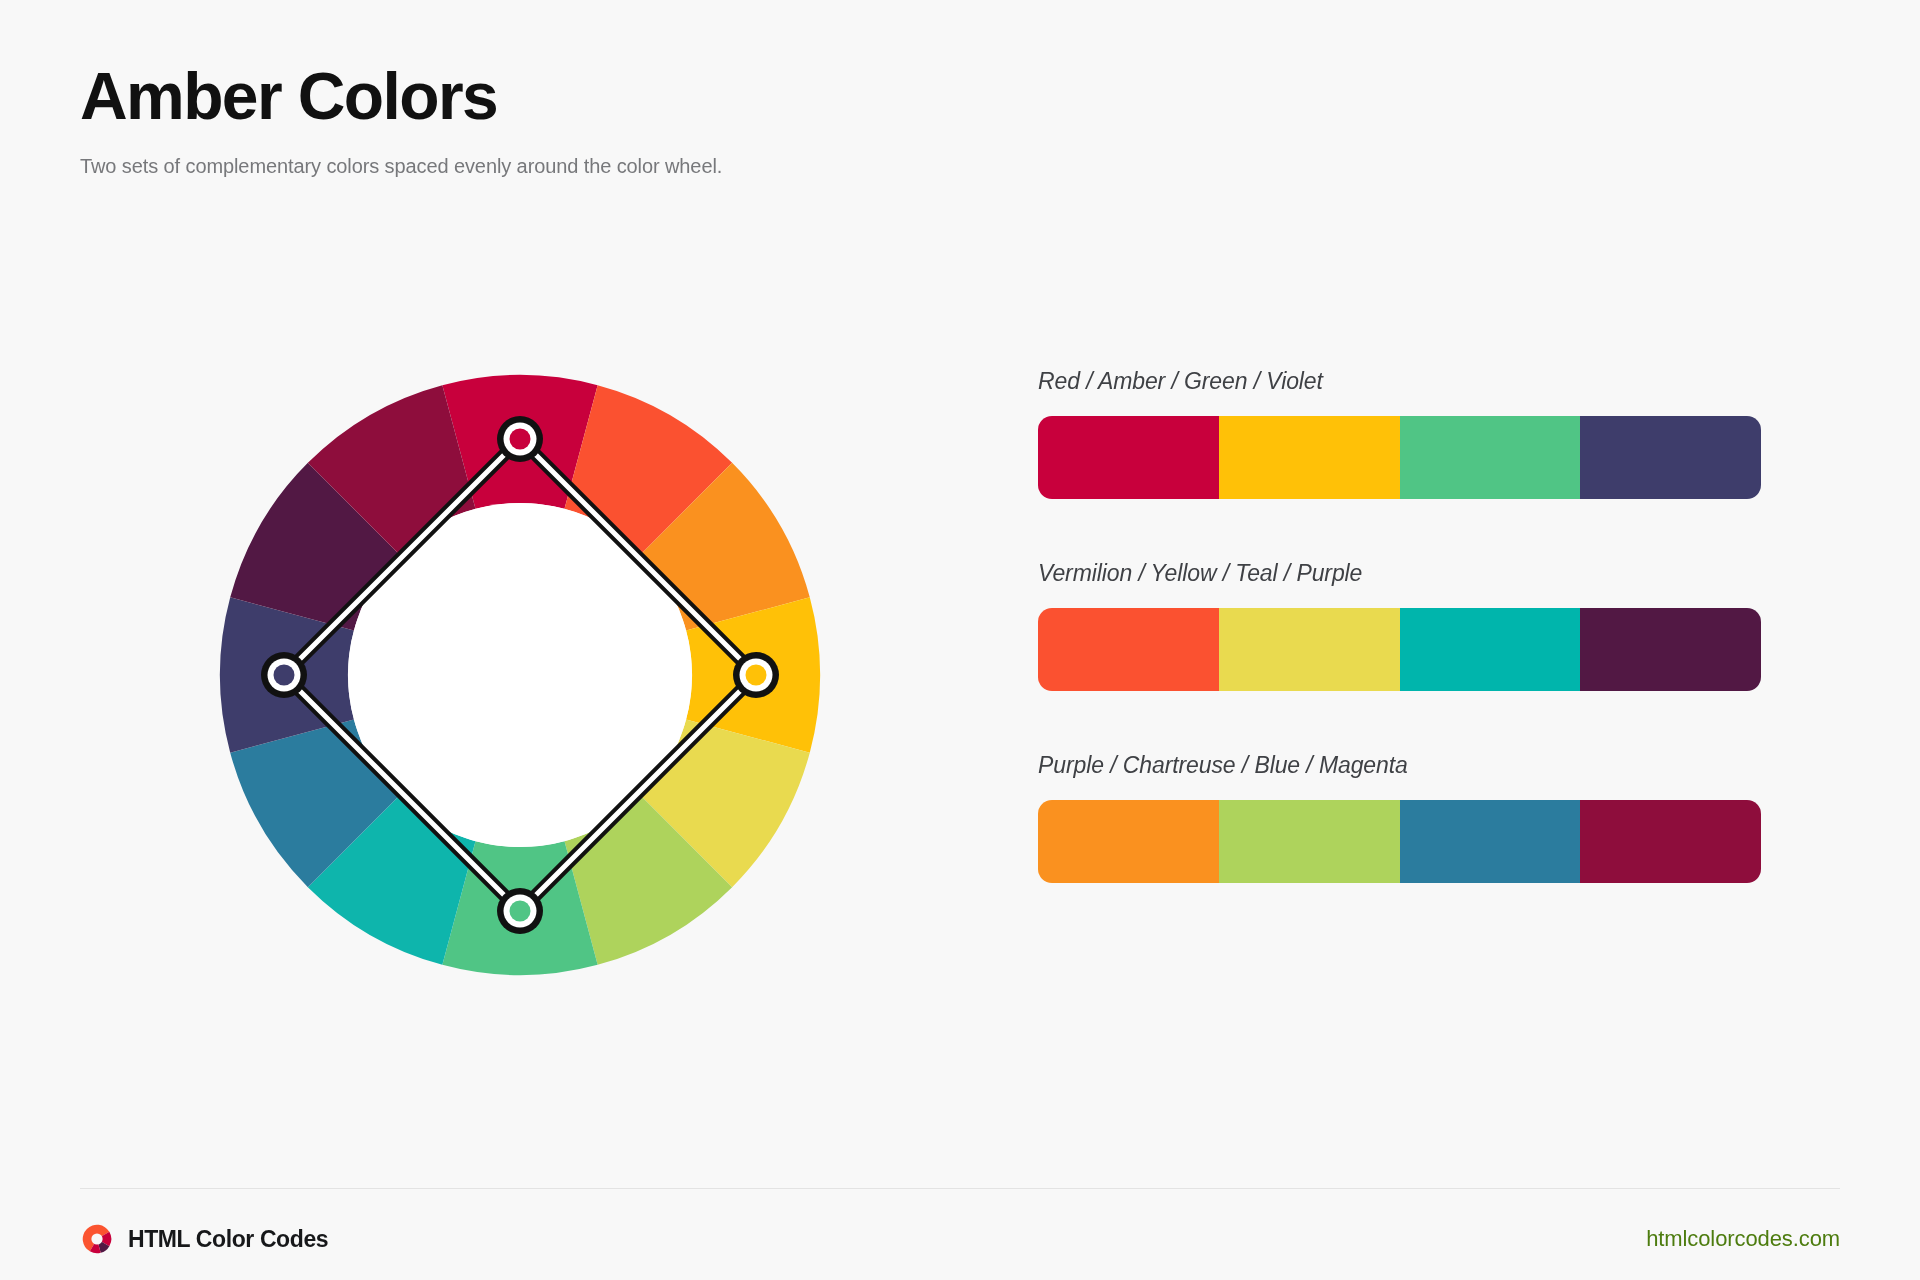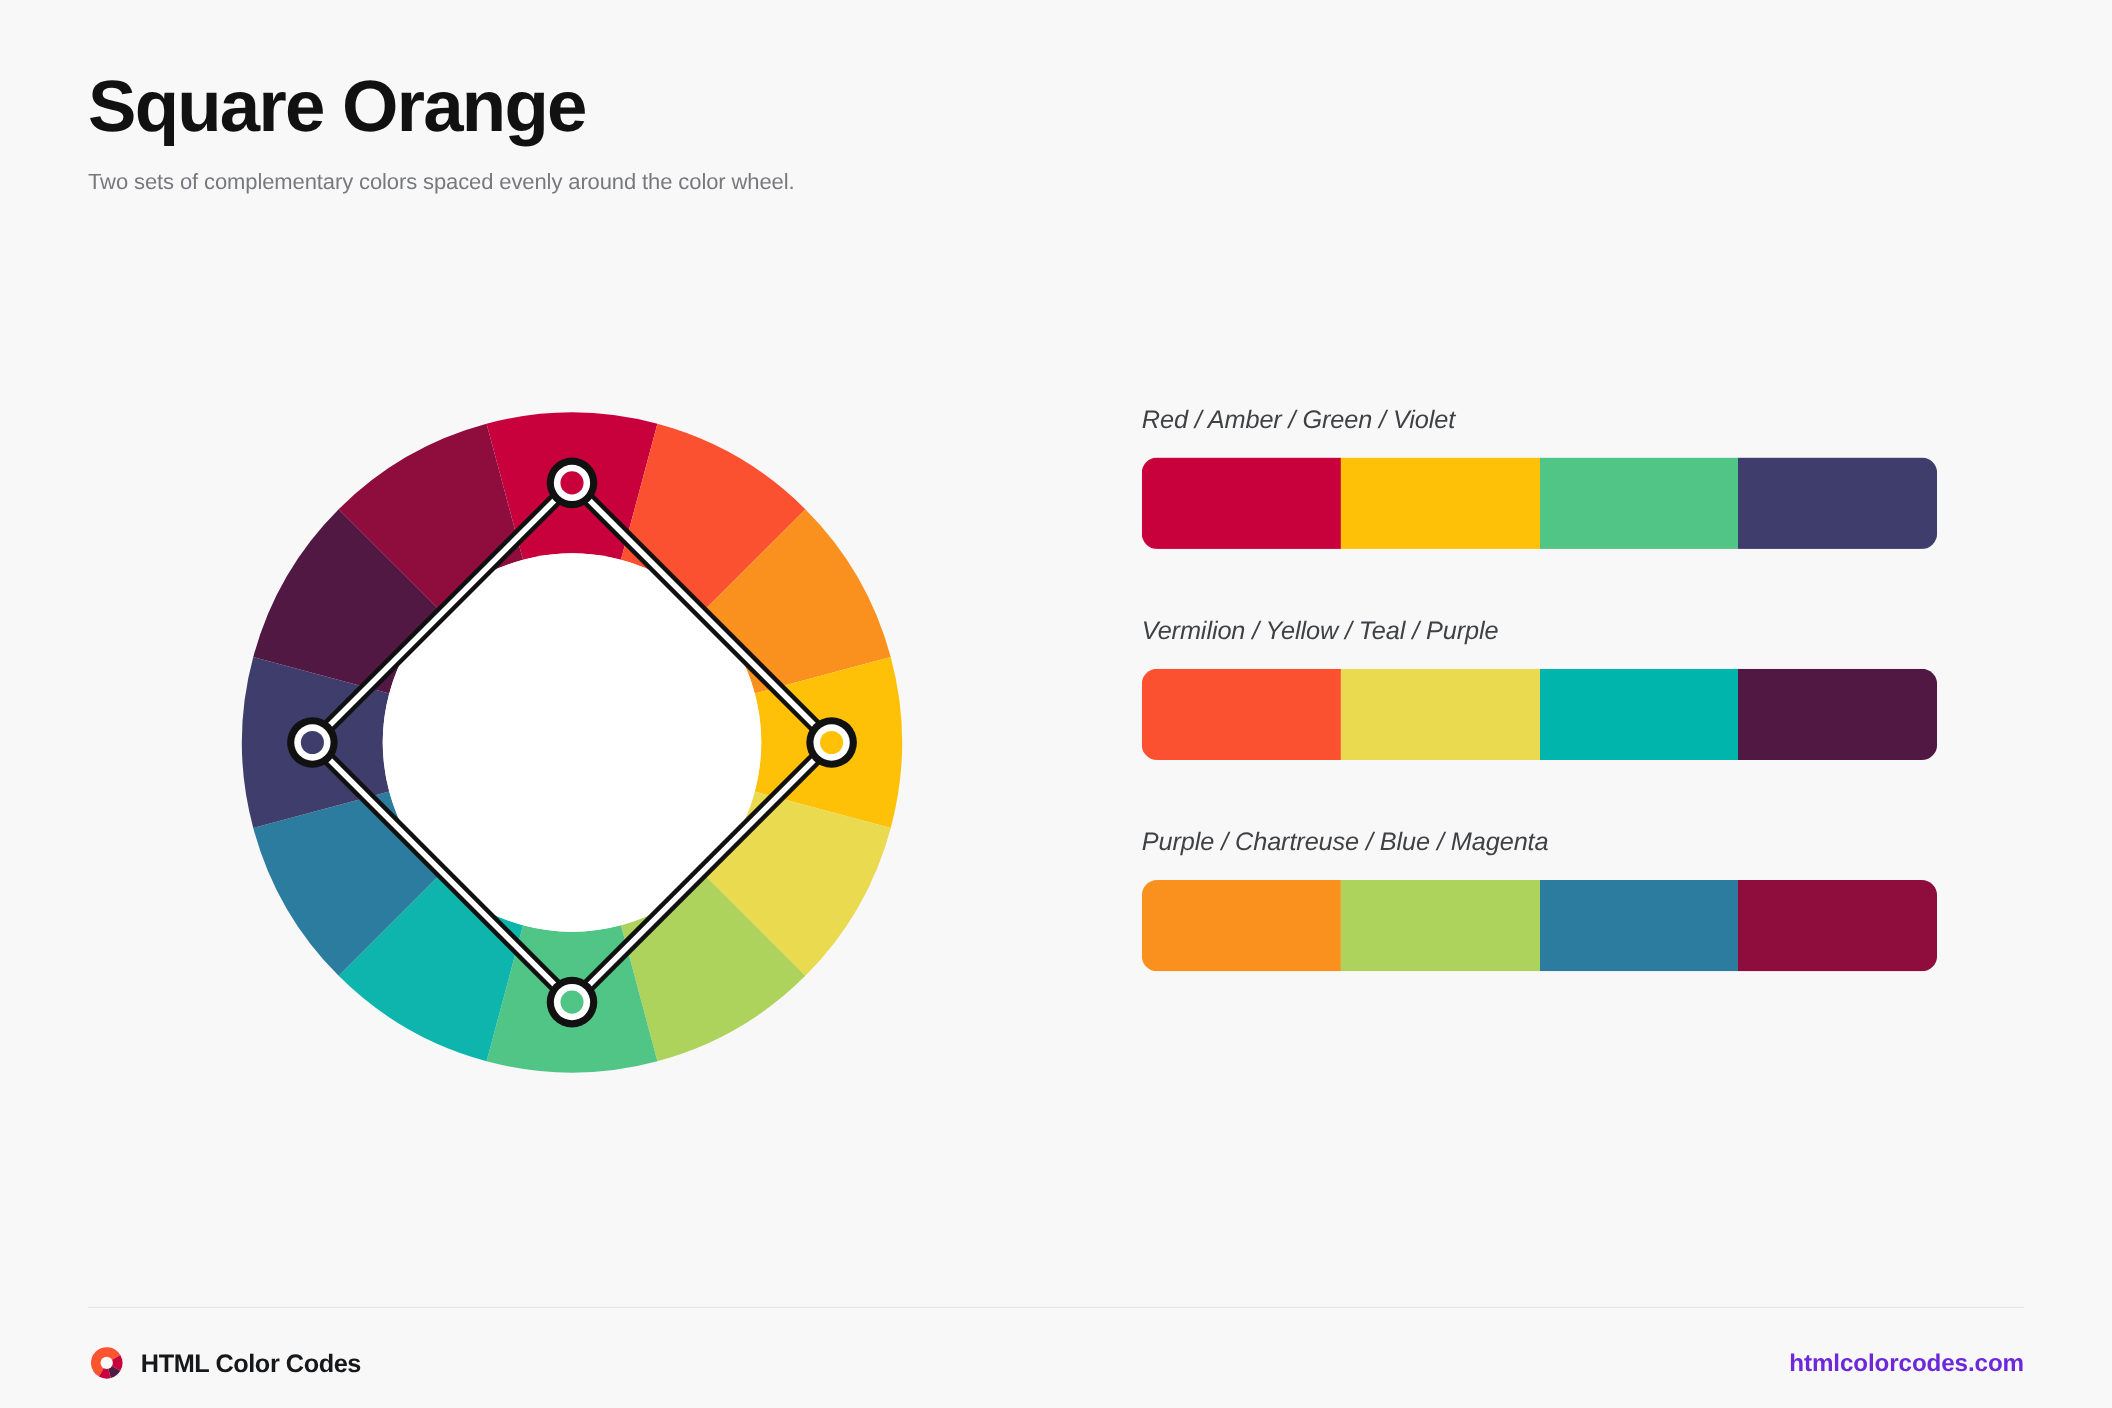--- a/index.html
+++ b/index.html
@@ -123,32 +123,32 @@
     display: block;
   }
   .brand-name {
     font-size: 23px;
     font-weight: 700;
     color: #17181A;
     letter-spacing: -0.4px;
   }
   .footer-site {
     font-size: 22px;
-    font-weight: 700;
-    color: #6d28d9;
+    font-weight: 400;
+    color: #4d7c0f;
     letter-spacing: -0.1px;
   }
 </style>
 </head>
 <body>
 
 <div class="page">
 
   <div class="header">
-    <h1 class="page-title">Square Orange</h1>
+    <h1 class="page-title">Amber Colors</h1>
     <p class="page-subtitle">Two sets of complementary colors spaced evenly around the color wheel.</p>
   </div>
 
   <div class="wheel-area">
     <svg class="wheel-svg" viewBox="0 0 760 760">
       <g id="wheel-segments">
           <path d="M 302.35428646924373 90.22225211327952 A 300 300 0 0 1 457.6457135307562 90.22225211327952 L 424.51687575763356 213.86075787828025 A 172 172 0 0 0 335.48312424236644 213.86075787828025 Z" fill="#C8003C"></path>
           <path d="M 457.6457135307562 90.22225211327952 A 300 300 0 0 1 592.1320343559643 167.86796564403576 L 501.6223663640862 258.37763363591387 A 172 172 0 0 0 424.51687575763356 213.86075787828025 Z" fill="#FB5130"></path>
           <path d="M 592.1320343559643 167.86796564403576 A 300 300 0 0 1 669.7777478867205 302.3542864692438 L 546.1392421217197 335.48312424236644 A 172 172 0 0 0 501.6223663640862 258.37763363591387 Z" fill="#FA911F"></path>
           <path d="M 669.7777478867205 302.3542864692438 A 300 300 0 0 1 669.7777478867205 457.6457135307562 L 546.1392421217197 424.51687575763356 A 172 172 0 0 0 546.1392421217197 335.48312424236644 Z" fill="#FFC107"></path>

